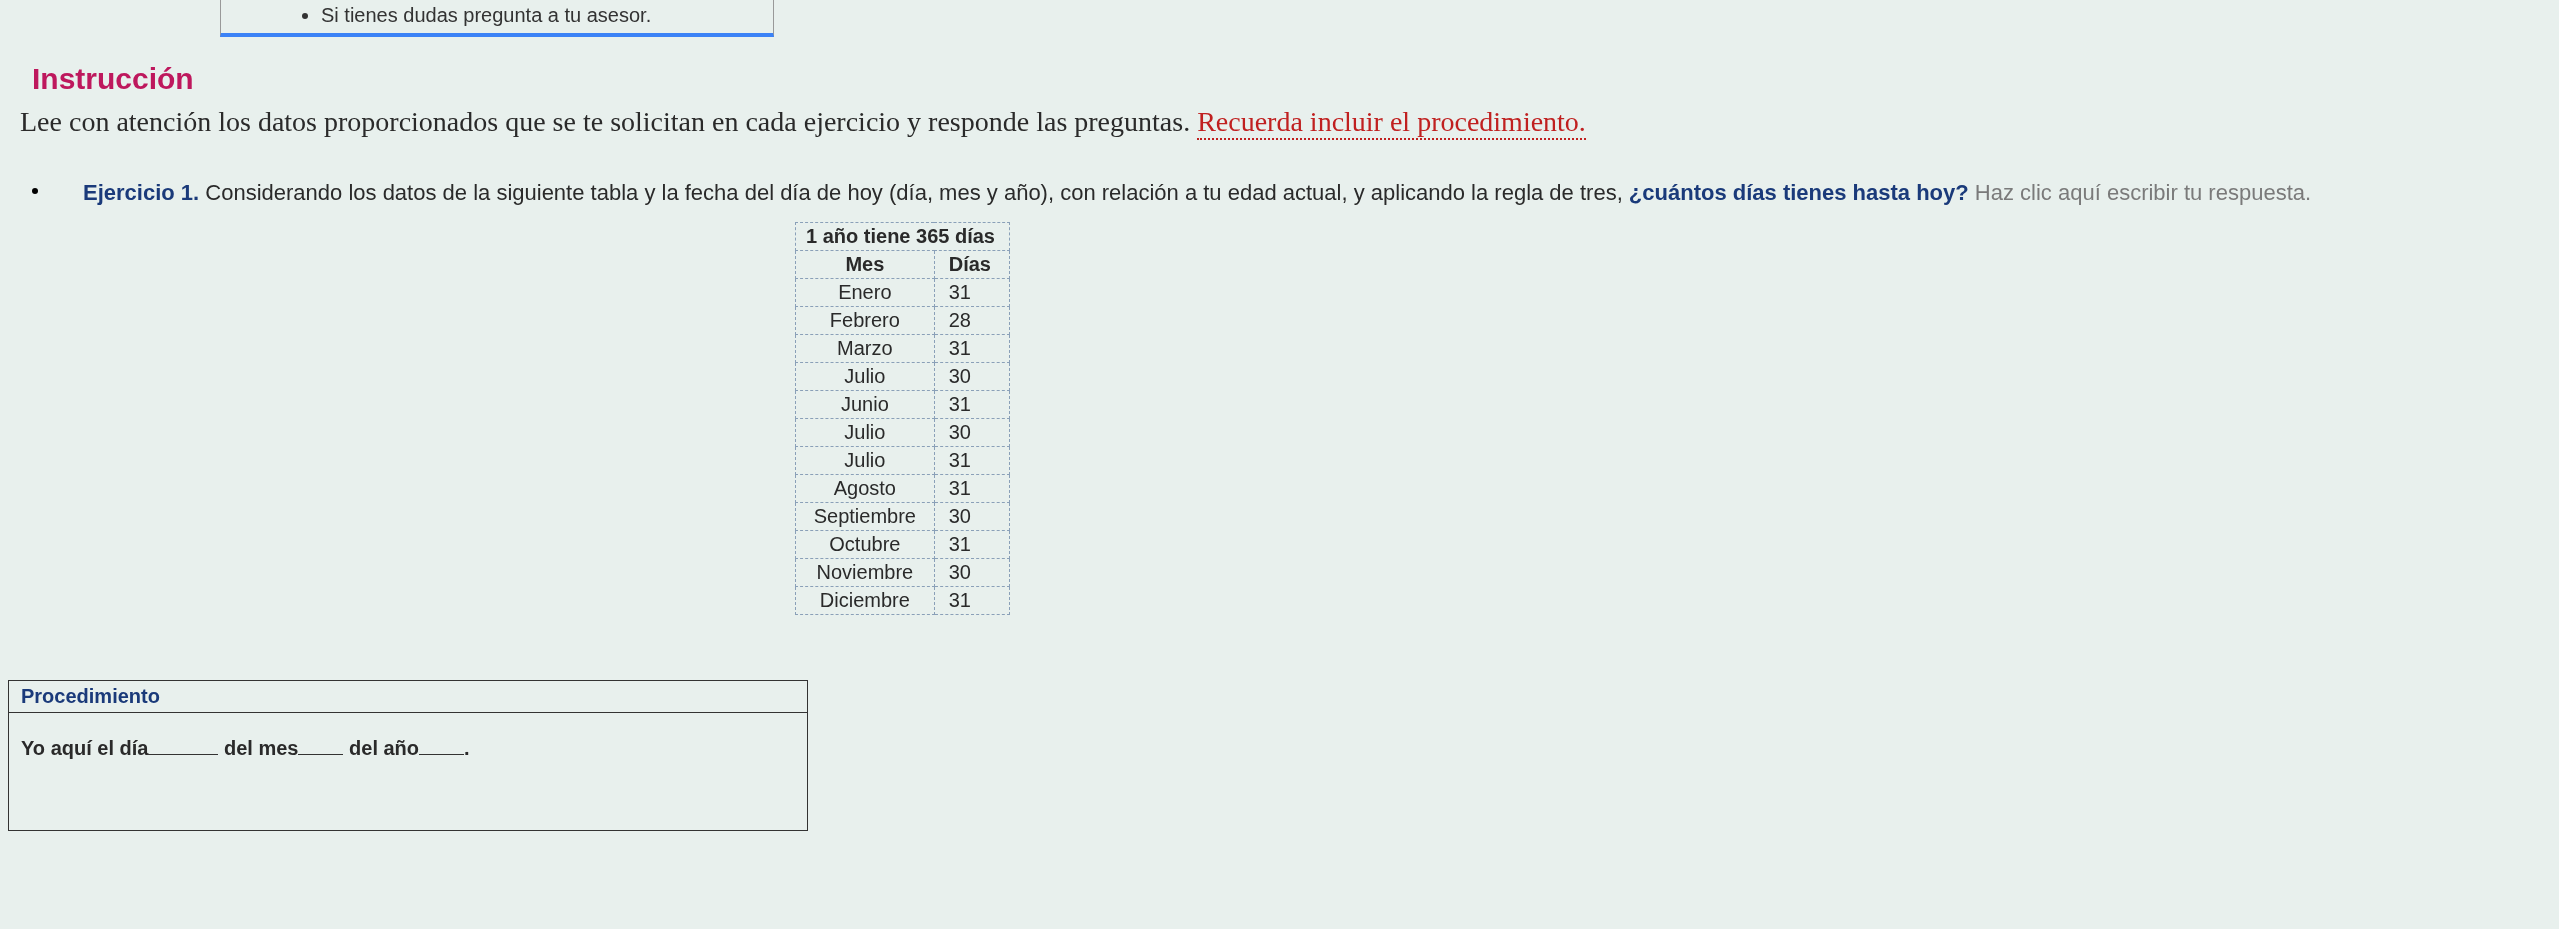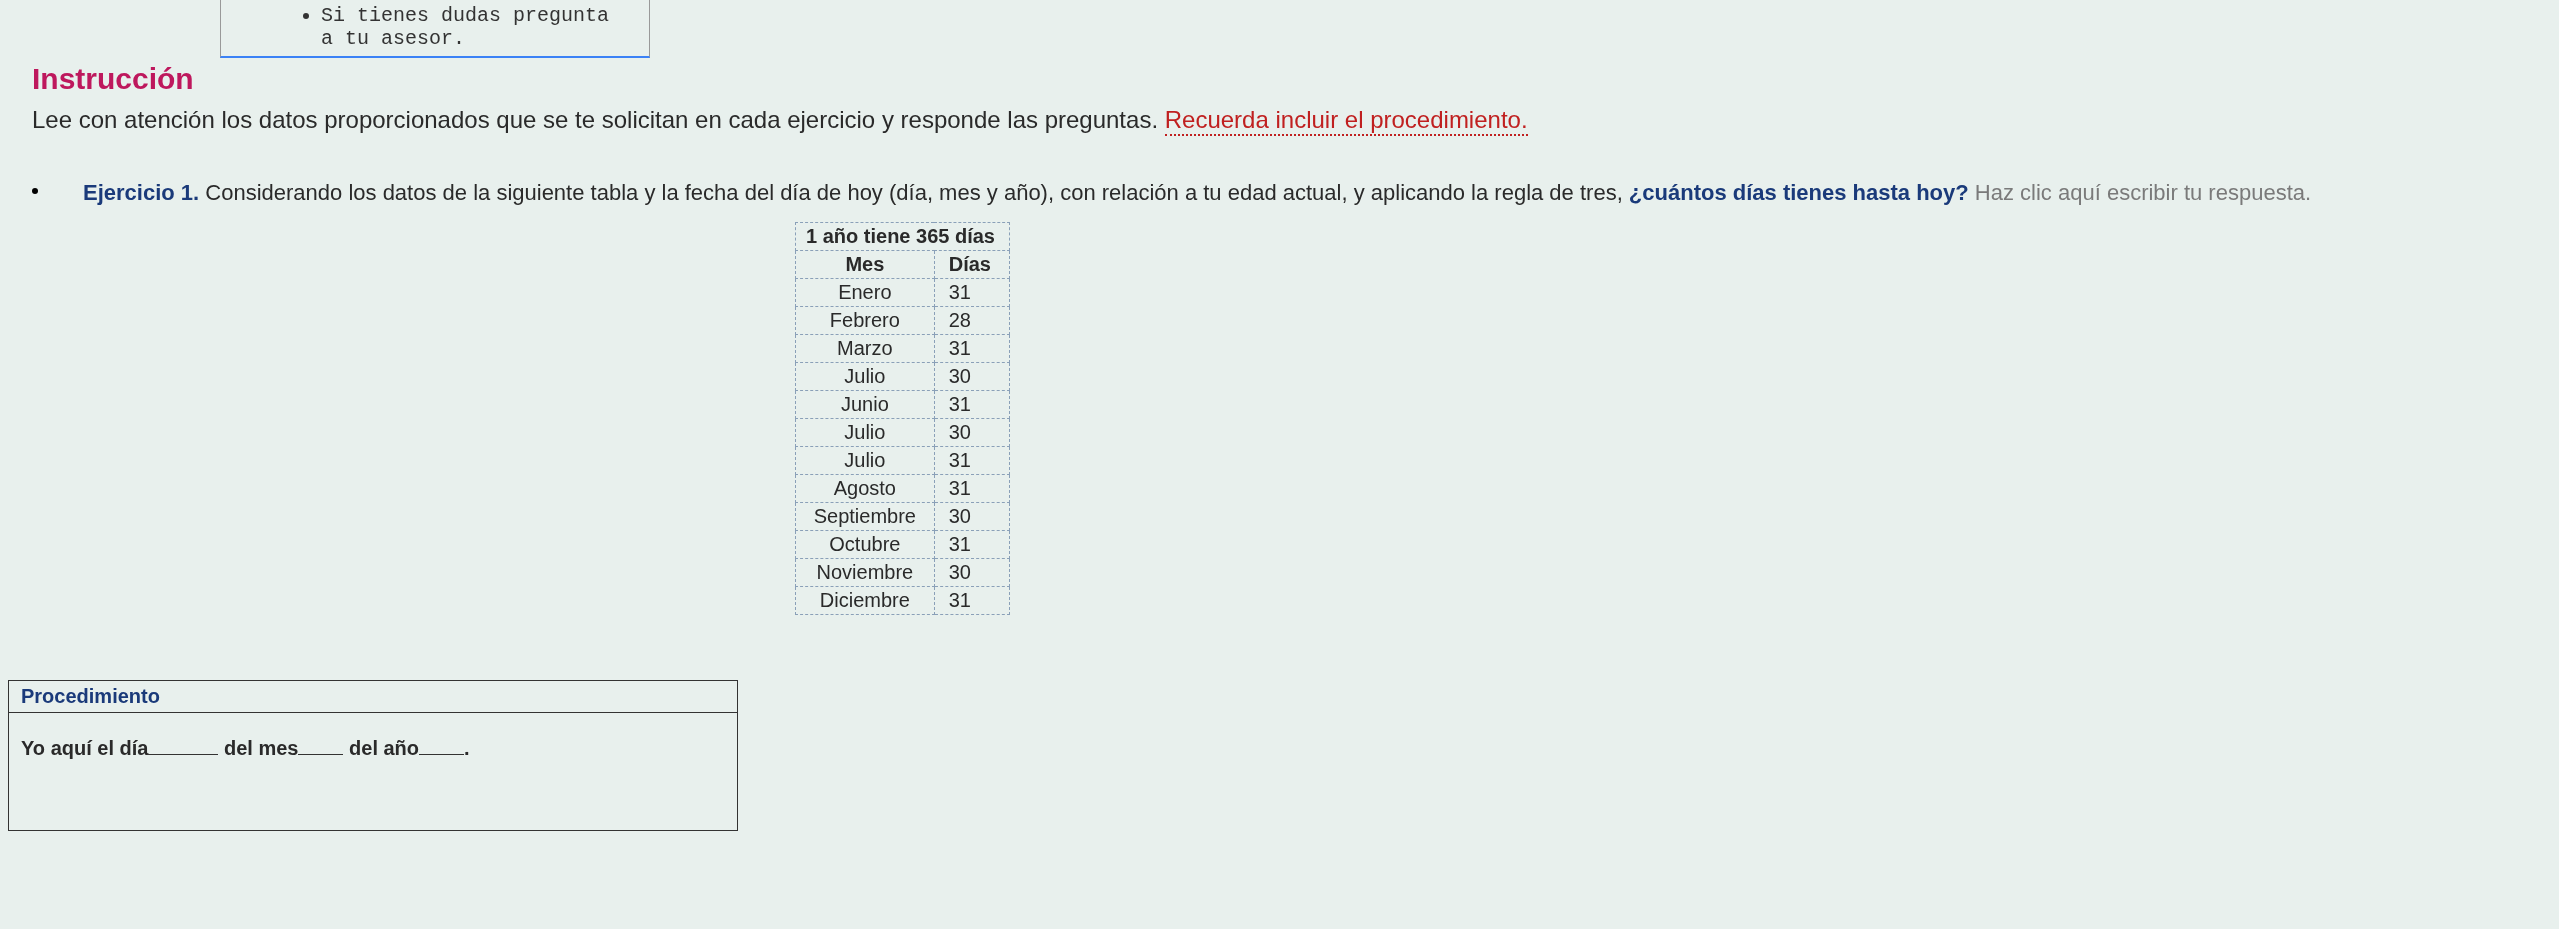--- a/index.html
+++ b/index.html
@@ -13,49 +13,49 @@
       width: 2559px;
       height: 929px;
       font-size: 22px;
       color: #2a2a2a;
       position: relative;
     }
     .top-note-box {
       position: absolute;
       top: 0;
       left: 220px;
-      width: 430px;
+      width: 554px;
       border-left: 1px solid #999;
       border-right: 1px solid #999;
-      border-bottom: 2px solid #3b82f6;
+      border-bottom: 4px solid #3b82f6;
       padding: 4px 20px 6px 20px;
-      font-family: Liberation Mono, monospace;
     }
     .top-note-box ul {
       list-style: disc;
       margin-left: 80px;
     }
     .top-note-box li {
       font-size: 20px;
       color: #333;
     }
     .instruccion-heading {
       position: absolute;
       top: 62px;
       left: 32px;
       font-weight: bold;
       color: #be185d;
       font-size: 30px;
     }
     .instruccion-text {
       position: absolute;
       top: 106px;
-      left: 32px;
-      font-size: 24px;
-      color: #2a2a2a;
+      left: 20px;
+      font-size: 28px;
+      color: #2a2a2a;
+      font-family: Liberation Serif, serif;
     }
     .red-underline {
       color: #c02020;
       border-bottom: 2px dotted #c02020;
       padding-bottom: 1px;
     }
     .ejercicio-row {
       position: absolute;
       top: 178px;
       left: 32px;
@@ -110,21 +110,21 @@
     .months-table .header-row td {
       font-weight: bold;
     }
     .months-table tbody tr td:first-child {
       text-align: center;
     }
     .procedimiento-box {
       position: absolute;
       top: 680px;
       left: 8px;
-      width: 730px;
+      width: 800px;
       border: 1px solid #333;
     }
     .procedimiento-header {
       border-bottom: 1px solid #333;
       padding: 4px 12px;
       color: #1a3a7a;
       font-weight: bold;
       font-size: 20px;
     }
     .procedimiento-body {

